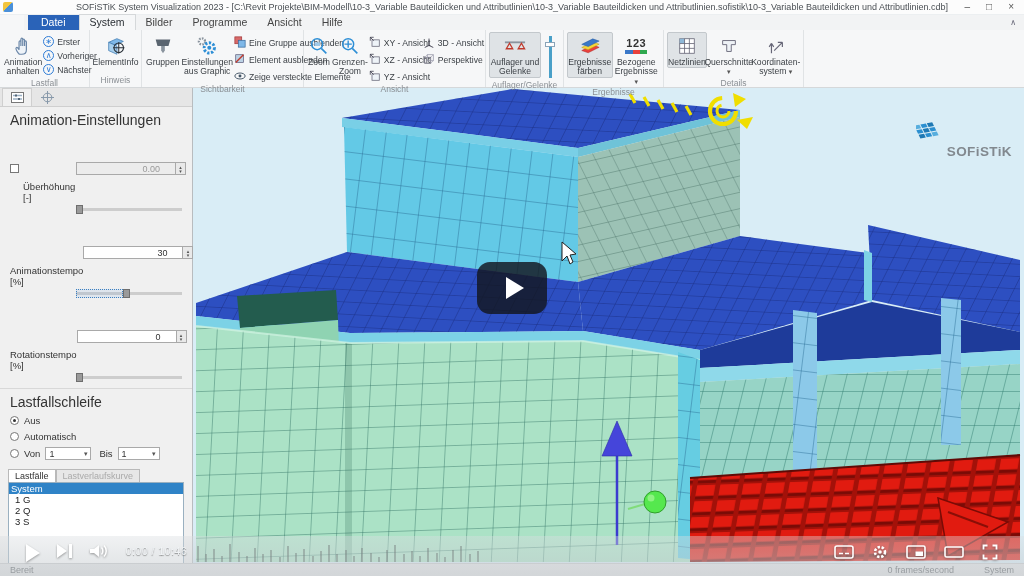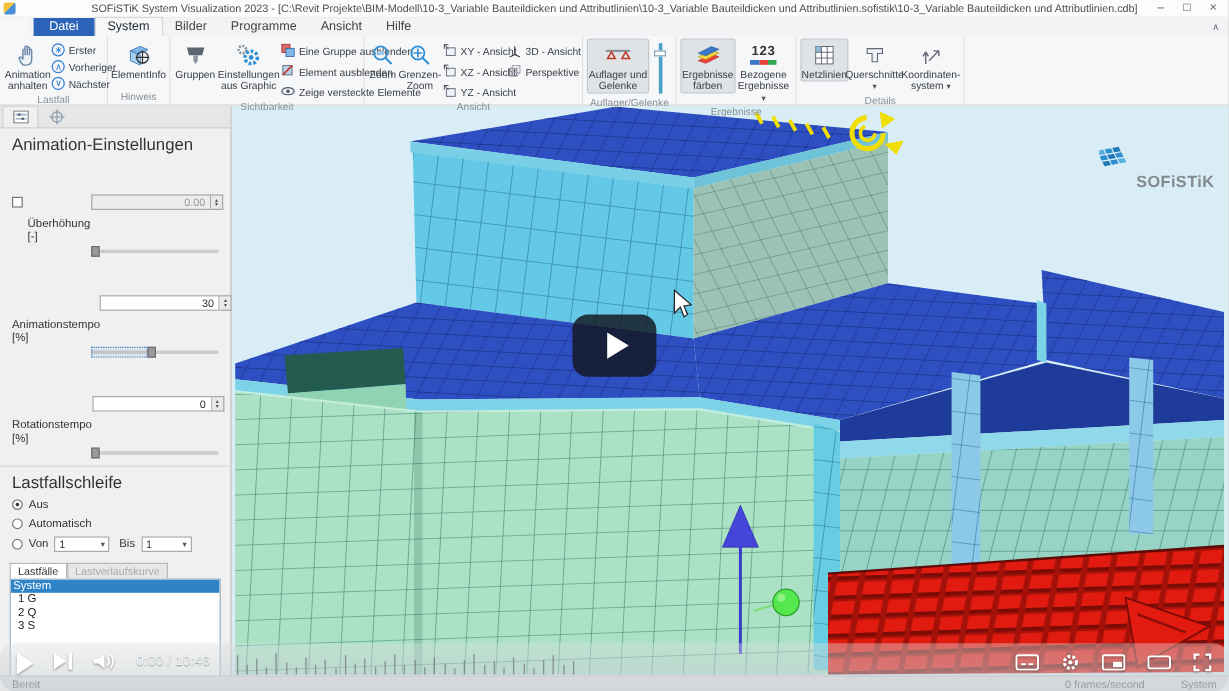--- a/index.html
+++ b/index.html
@@ -42,21 +42,21 @@
   
   .panel{position:absolute;left:0;top:88px;width:193px;bottom:0;background:#f0f0f0;border-right:1px solid #b8bcbf;z-index:2;font-size:9.5px;color:#333;}
   .ptabs{height:19px;background:#e6e6e6;border-bottom:1px solid #cfcfcf;display:flex;align-items:flex-end;padding-left:2px;}
   .ptab{width:30px;height:18px;display:flex;align-items:center;justify-content:center;}
   .ptab.active{background:#f0f0f0;border:1px solid #cfcfcf;border-bottom:none;}
   .ptitle{padding:5px 0 2px 10px;font-size:14px;color:#333;}
   .prow{display:flex;align-items:center;padding:0 6px 0 10px;margin-top:4px;}
   .prow .lab{flex:1;margin-top:47px;}
   .cbox{width:9px;height:9px;border:1px solid #777;background:#fff;margin-right:4px;flex:0 0 9px;}
   .pfield{display:flex;}
-  .pinput{width:100px;height:13px;border:1px solid #a9a9a9;background:#fff;font-size:9px;display:flex;align-items:center;justify-content:flex-end;padding:0 4px;}
+  .pinput{width:100px;height:13px;border:1px solid #a9a9a9;background:#fff;font-size:9px;display:flex;align-items:center;justify-content:flex-end;padding:0 15px;}
   .pinput.disabled{background:#ececec;color:#9a9a9a;}
   .spin{width:10px;height:13px;border:1px solid #a9a9a9;border-left:none;background:#e9e9e9;font-size:5px;line-height:4px;display:flex;flex-direction:column;align-items:center;justify-content:center;color:#555;}
   .pslider{position:relative;height:9px;margin:2px 10px 0 76px;}
   .ptrack{position:absolute;left:0;right:0;top:3px;height:3px;background:#cdcdcd;}
   .pthumb{position:absolute;top:0;width:7px;height:9px;background:#9a9a9a;border:1px solid #6e6e6e;}
   .pdots{position:absolute;left:0;width:44%;top:0;bottom:0;border:1px dotted #3a7fc1;background:rgba(120,170,220,.15);}
   .pdivider{height:1px;background:#d8d8d8;margin:6px 0 0;}
   .radio{width:9px;height:9px;border:1px solid #777;border-radius:50%;background:#fff;margin-right:5px;position:relative;flex:0 0 9px;}
   .radio.sel::after{content:"";position:absolute;left:2px;top:2px;width:3px;height:3px;border-radius:50%;background:#333;}
   .dropbox{height:13px;border:1px solid #a9a9a9;background:#fff;display:flex;align-items:center;justify-content:space-between;padding:0 3px;font-size:9px;}
@@ -72,21 +72,21 @@
   .logo{position:absolute;right:12px;top:12px;display:flex;align-items:center;gap:5px;}
   .logotext{font-size:13.5px;font-weight:bold;color:#82898f;letter-spacing:.4px;margin-top:44px;}
   .playov{position:absolute;left:284px;top:174px;width:70px;height:52px;background:rgba(18,22,30,.82);border-radius:13px;display:flex;align-items:center;justify-content:center;}
   .playov .tri{width:0;height:0;border-left:18px solid #fff;border-top:11px solid transparent;border-bottom:11px solid transparent;margin-left:5px;}
 
   
   .statusbar{position:absolute;left:0;right:0;bottom:0;height:13px;background:#e4e5e6;border-top:1px solid #c9cbcd;z-index:3;font-size:9px;color:#5a5f63;display:flex;align-items:center;padding:0 10px;}
   .statusbar .fps{margin-left:auto;margin-right:30px;}
 
   
-  .playerbar{position:absolute;left:0;right:0;bottom:0;height:40px;background:linear-gradient(rgba(218,222,225,.40),rgba(198,203,207,.58));z-index:6;display:flex;align-items:flex-start;padding:8px 14px 0;gap:17px;border-radius:13px;}
+  .playerbar{position:absolute;left:0;right:0;bottom:0;height:40px;background:linear-gradient(rgba(218,222,225,.40),rgba(198,203,207,.58));z-index:6;display:flex;align-items:flex-start;padding:8px 26px 0;gap:17px;}
   .pbi{display:flex;align-items:center;filter:drop-shadow(0 1px 1px rgba(50,50,50,.45));}
   .playtri{width:0;height:0;border-left:14px solid #fff;border-top:9px solid transparent;border-bottom:9px solid transparent;}
   .nexttri{width:0;height:0;border-left:10px solid #fff;border-top:7px solid transparent;border-bottom:7px solid transparent;}
   .nextbar{width:2.5px;height:14px;background:#fff;margin-left:2px;}
   .vtime{font-size:11px;color:#f0f3f5;letter-spacing:.3px;text-shadow:0 1px 1px rgba(60,60,60,.5);padding-top:1px;}
   .rightctl{margin-left:auto;display:flex;gap:18px;align-items:center;}
 </style>
 </head>
 <body>
 

